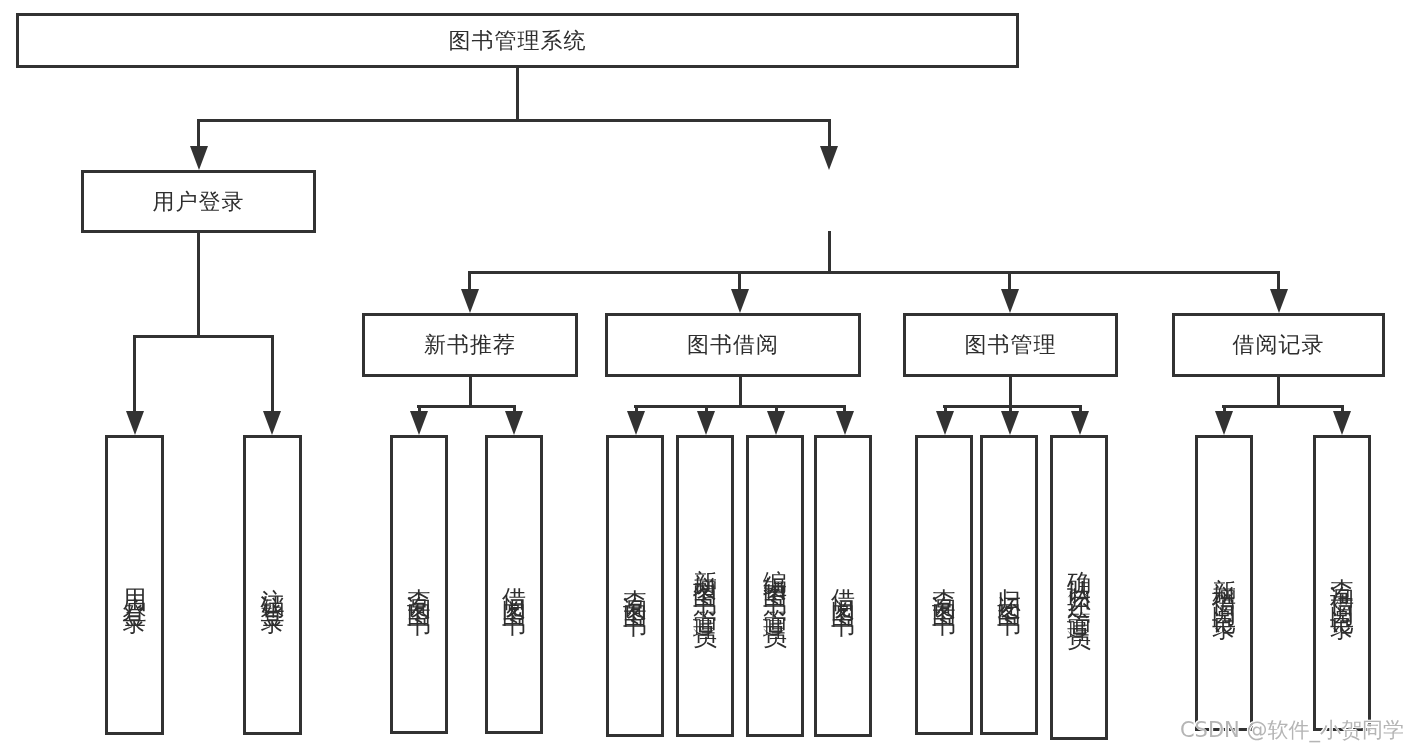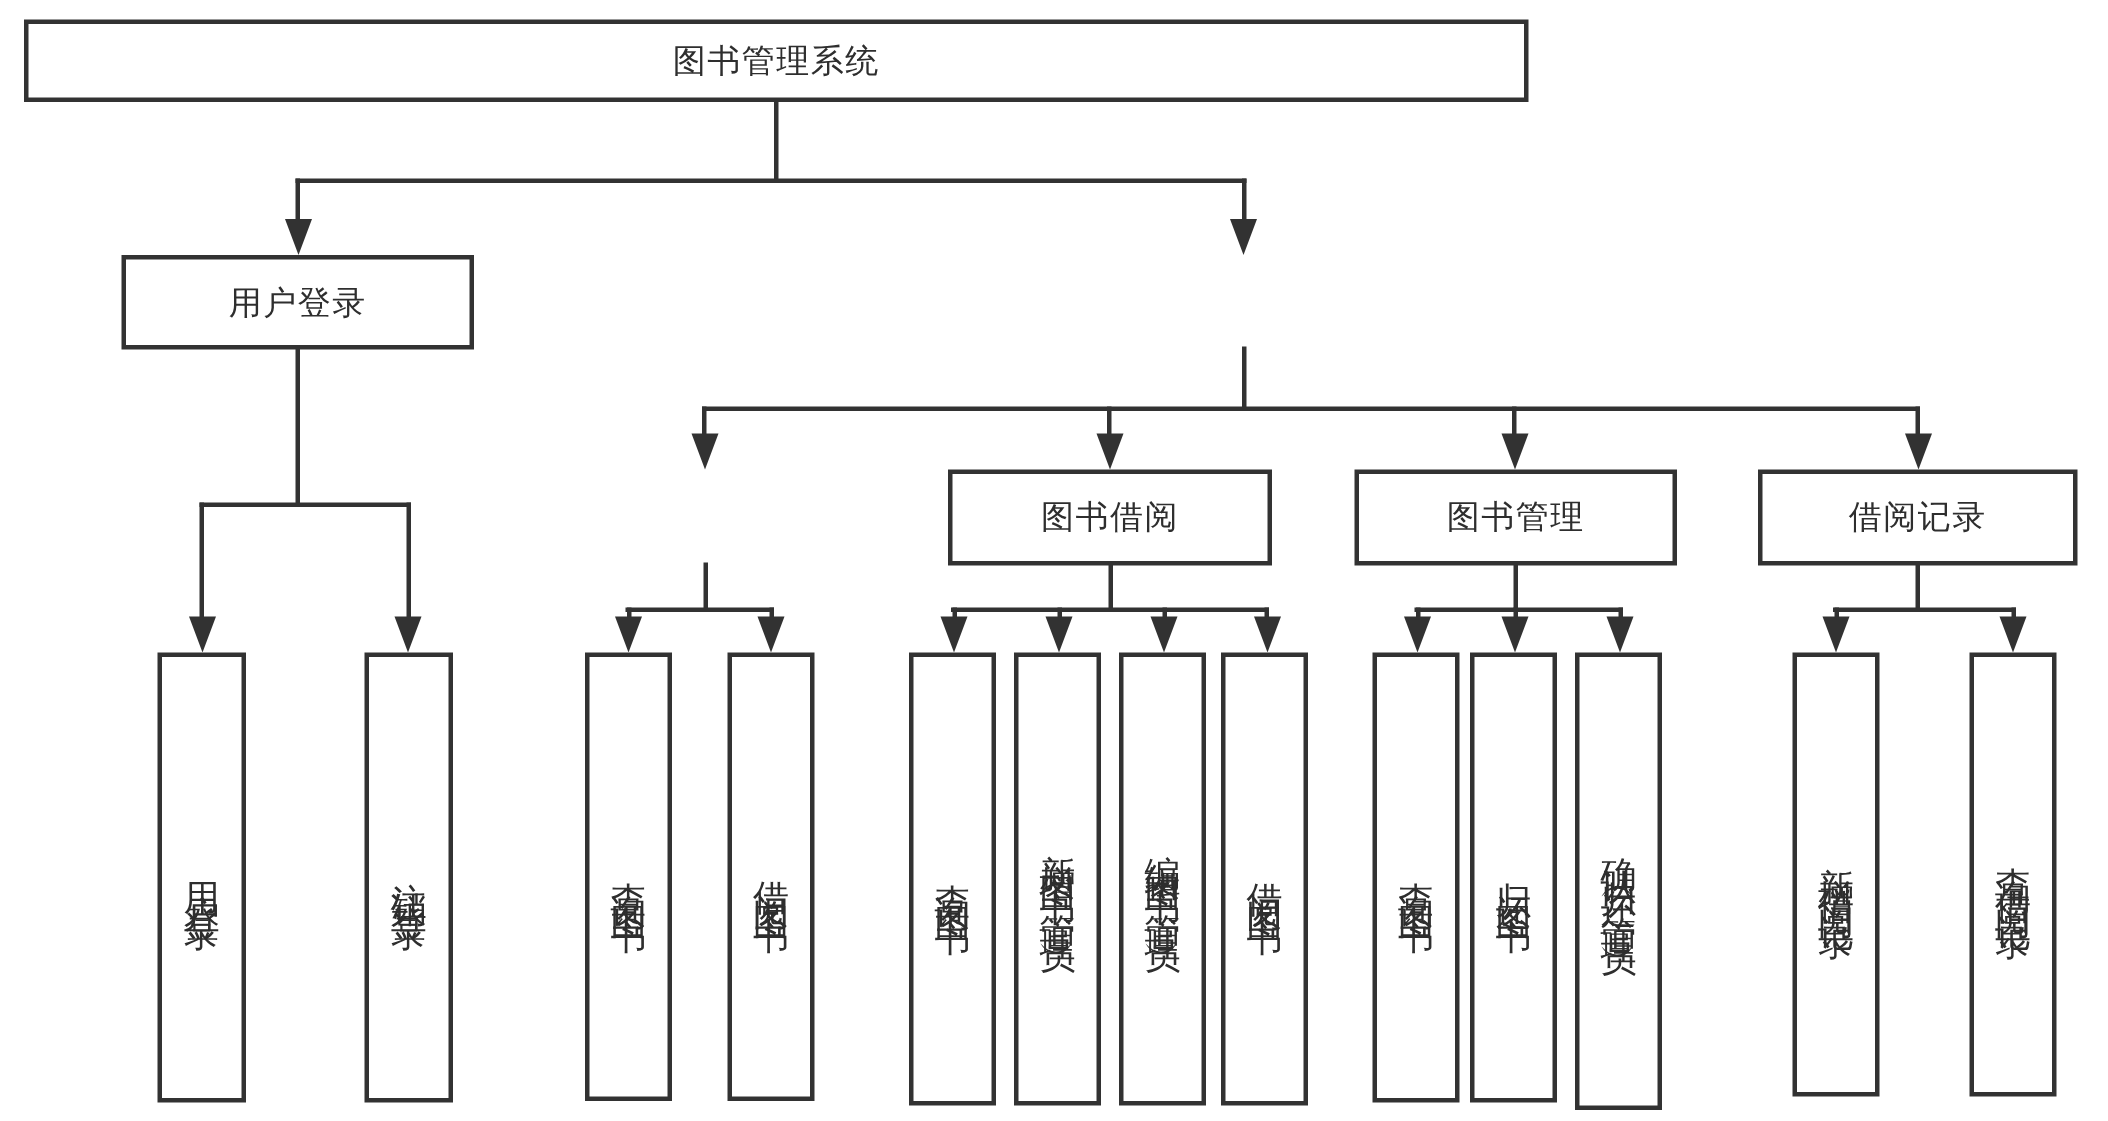--- a/index.html
+++ b/index.html
@@ -90,21 +90,24 @@
   <div class="hline" style="left:468px; top:271px; width:812px;"></div>
   <div class="vline" style="left:468px; top:271px; height:20px;"></div>
   <div class="arrow" style="left:461px; top:289px;"></div>
   <div class="vline" style="left:738px; top:271px; height:20px;"></div>
   <div class="arrow" style="left:731px; top:289px;"></div>
   <div class="vline" style="left:1008px; top:271px; height:20px;"></div>
   <div class="arrow" style="left:1001px; top:289px;"></div>
   <div class="vline" style="left:1277px; top:271px; height:20px;"></div>
   <div class="arrow" style="left:1270px; top:289px;"></div>
 
-  <div class="box" style="left:632px; top:313px; width:216px; height:64px;">
+  <div class="box" style="left:362px; top:313px; width:216px; height:64px;">
+    <span class="hlabel">新书推荐</span>
+  </div>
+  <div class="box" style="left:605px; top:313px; width:256px; height:64px;">
     <span class="hlabel">图书借阅</span>
   </div>
   <div class="box" style="left:903px; top:313px; width:215px; height:64px;">
     <span class="hlabel">图书管理</span>
   </div>
   <div class="box" style="left:1172px; top:313px; width:213px; height:64px;">
     <span class="hlabel">借阅记录</span>
   </div>
 
   <div class="vline" style="left:469px; top:375px; height:32px;"></div>
@@ -178,14 +181,15 @@
     <span class="vlabel">确认归还（管理员）</span>
   </div>
 
   <div class="box" style="left:1195px; top:435px; width:58px; height:296px;">
     <span class="vlabel">新增借阅记录</span>
   </div>
   <div class="box" style="left:1313px; top:435px; width:58px; height:296px;">
     <span class="vlabel">查询借阅记录</span>
   </div>
 
+  <div class="watermark">CSDN @软件_小贺同学</div>
 
 </div>
 
 </body></html>

